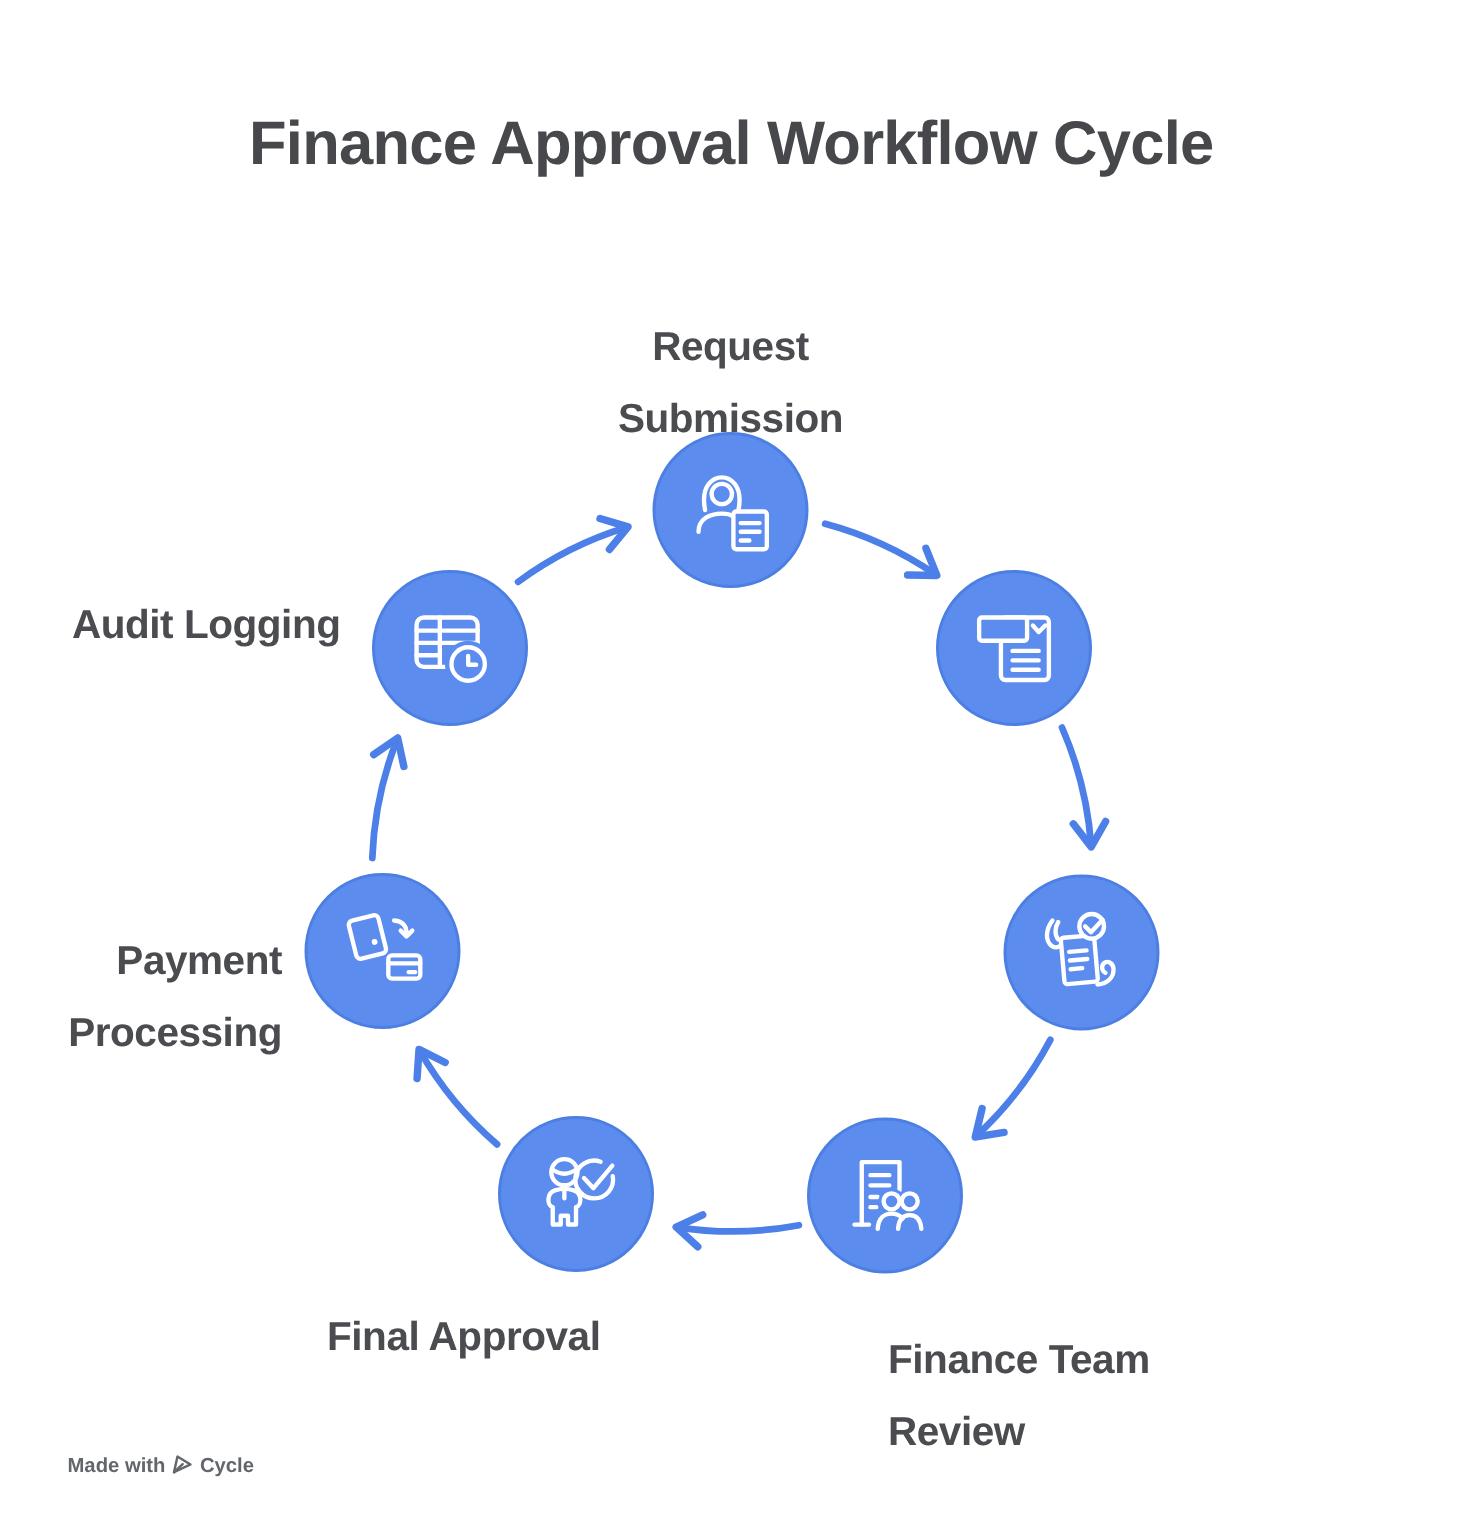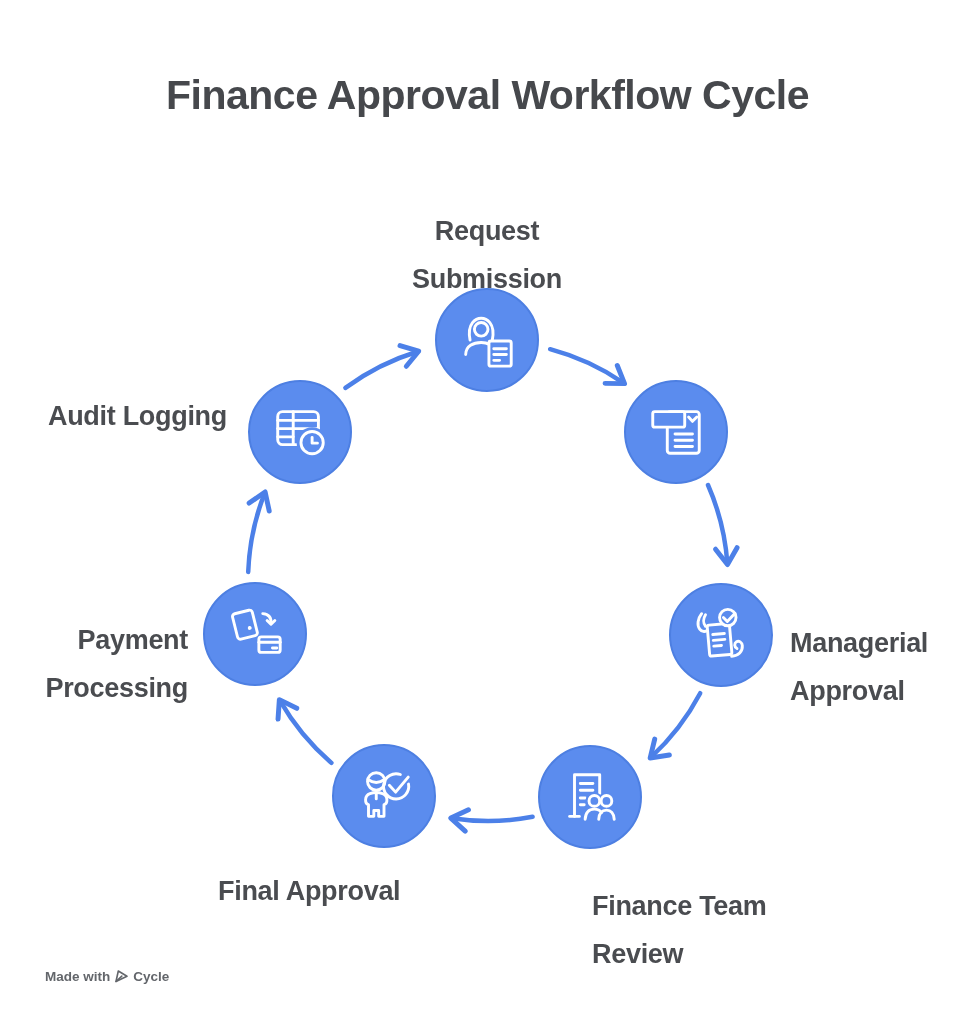--- a/index.html
+++ b/index.html
@@ -151,22 +151,20 @@
       <path class="st" d="M 9,28.5 h 42"></path>
       <path class="st" d="M 9,37 h 16"></path>
       <circle class="halo" cx="44.5" cy="43" r="16"></circle>
       <circle class="st" cx="44.5" cy="43" r="11.5"></circle>
       <path class="st" d="M 44.5,37.5 V 43.5 H 50"></path>
     </svg>
   </div>
 
   <div class="label label-request">Request
 Submission</div>
-  <div class="label label-managerial">Managerial
-Approval</div>
   <div class="label label-finance">Finance Team
 Review</div>
   <div class="label label-payment">Payment
 Processing</div>
   <div class="label label-final">Final Approval</div>
   <div class="label label-audit">Audit Logging</div>
 
   <div class="watermark">
     <span>Made with</span>
     <svg width="15" height="15" viewBox="0 0 15 15">

